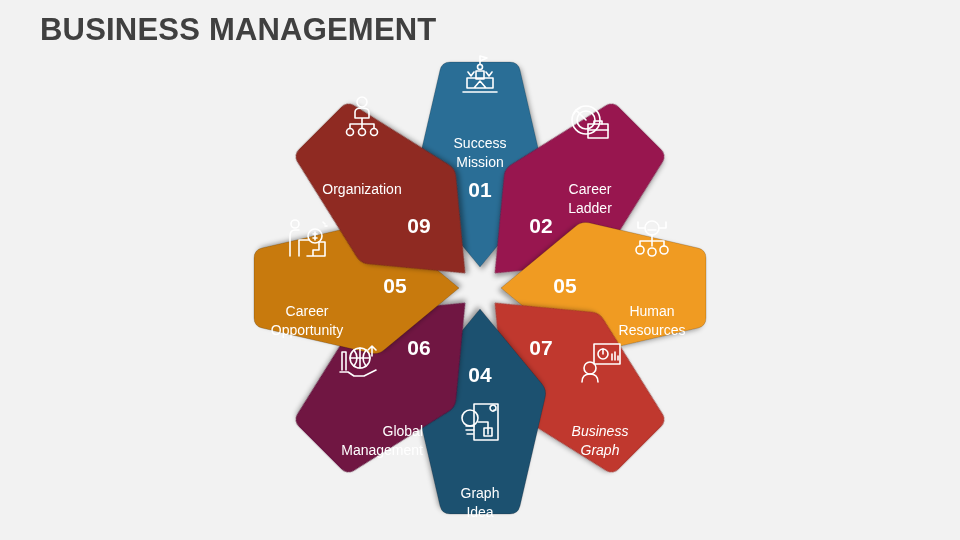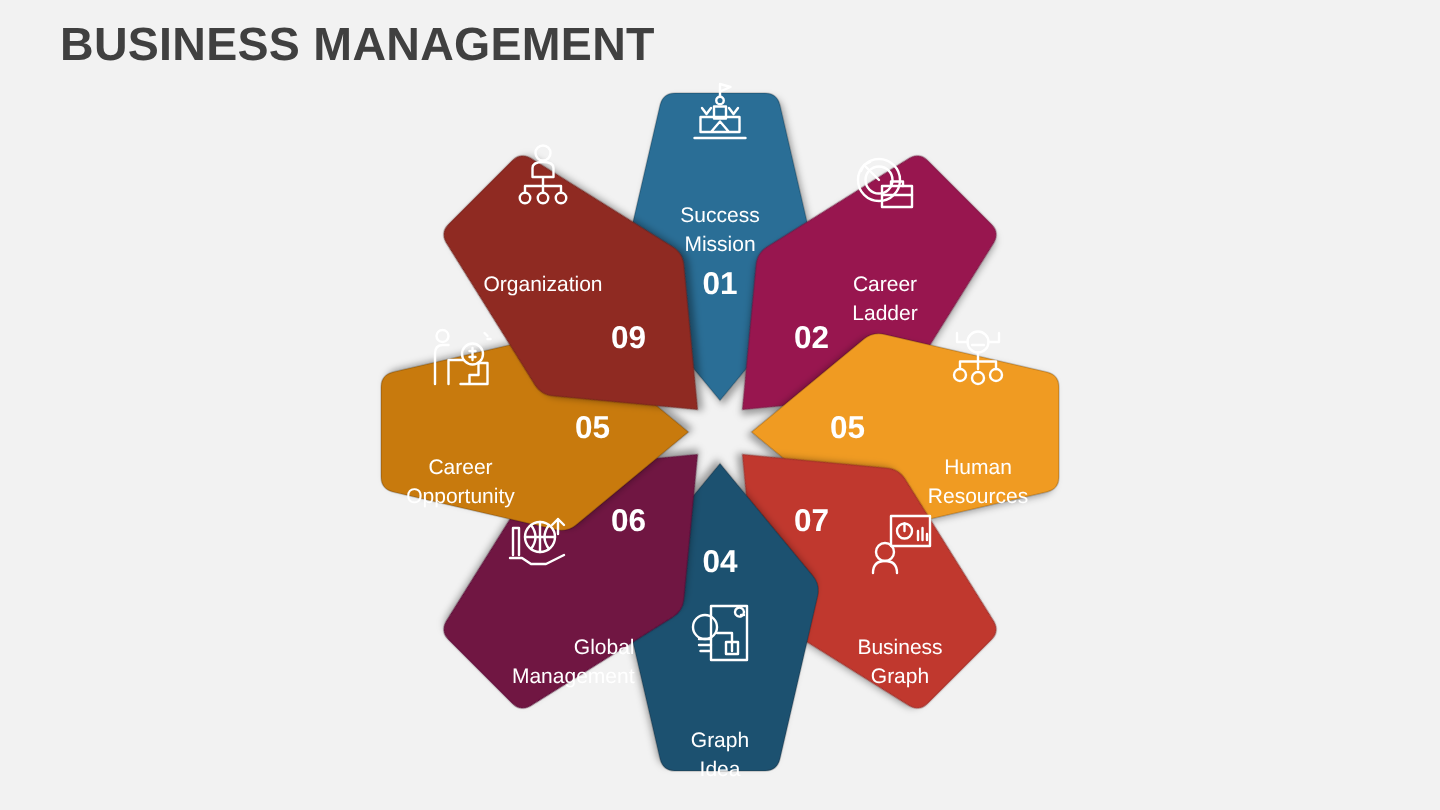--- a/index.html
+++ b/index.html
@@ -81,21 +81,21 @@
     <div class="petal-label" style="left: 652px; top: 286px; text-align: center;">Human
 Resources</div>
     <div class="petal-num" style="left: 565px; top: 274px;">05</div>
     <div class="petal-icon" style="left: 600px; top: 340px;"><svg width="44" height="44" viewBox="0 0 44 44" fill="none" stroke="#fff" stroke-width="1.6" stroke-linecap="round" stroke-linejoin="round">
         <rect x="16" y="4" width="26" height="20"></rect>
         <circle cx="25" cy="14" r="5"></circle>
         <path d="M25 14V9M34 20v-6M37 20v-8M40 20v-4"></path>
         <circle cx="12" cy="28" r="6"></circle>
         <path d="M4 42c0-6 3-8 8-8s8 2 8 8"></path>
       </svg></div>
-    <div class="petal-label" style="left: 600px; top: 406px;">Business
+    <div class="petal-label" style="left: 600px; top: 406px; font-style: italic;">Business
 Graph</div>
     <div class="petal-num" style="left: 541px; top: 336px;">07</div>
     <div class="petal-icon" style="left: 480px; top: 400px;"><svg width="44" height="44" viewBox="0 0 44 44" fill="none" stroke="#fff" stroke-width="1.6" stroke-linecap="round" stroke-linejoin="round">
         <rect x="16" y="4" width="24" height="36"></rect>
         <circle cx="12" cy="18" r="8"></circle>
         <path d="M8 26h8M8 30h8M9 34h6M20 22h10v12M32 8a3 3 0 1 1 0 .1M36 10h2"></path>
         <rect x="26" y="28" width="8" height="8"></rect>
       </svg></div>
     <div class="petal-label" style="left: 480px; top: 468px;">Graph
 Idea</div>

